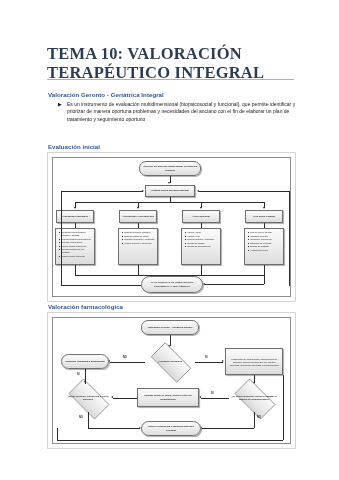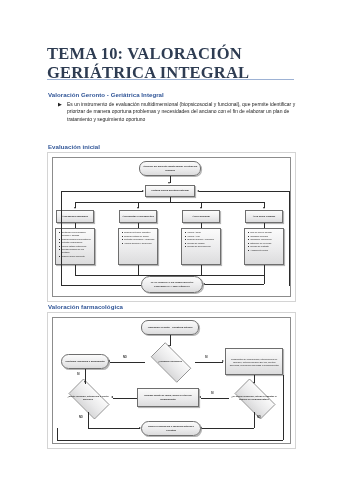--- a/index.html
+++ b/index.html
@@ -101,21 +101,21 @@
   
   #diagram-eval{left:47px;top:152px;width:247px;height:148px;}
   
   #diagram-farm{left:47px;top:312px;width:247px;height:135px;}
 </style>
 </head>
 <body>
 
 <div class="page">
 
-  <h1 class="doc-title">TEMA 10: VALORACIÓN GERIÁTRICA INTEGRAL</h1>
+  <h1 class="doc-title">TEMA 10: VALORACIÓN TERAPÉUTICO INTEGRAL</h1>
   <div class="title-rule"></div>
 
   <div class="h-blue" id="h-vgi">Valoración Geronto - Geriátrica Integral</div>
 
   <div class="bullet-block">
     <div class="bullet-row">
       <span class="bullet-mark">▶</span>
       <span class="bullet-text">Es un instrumento de evaluación multidimensional (biopsicosocial y funcional), que permite identificar y priorizar de manera oportuna problemas y necesidades del anciano con el fin de elaborar un plan de tratamiento y seguimiento oportuno</span>
     </div>
   </div>

